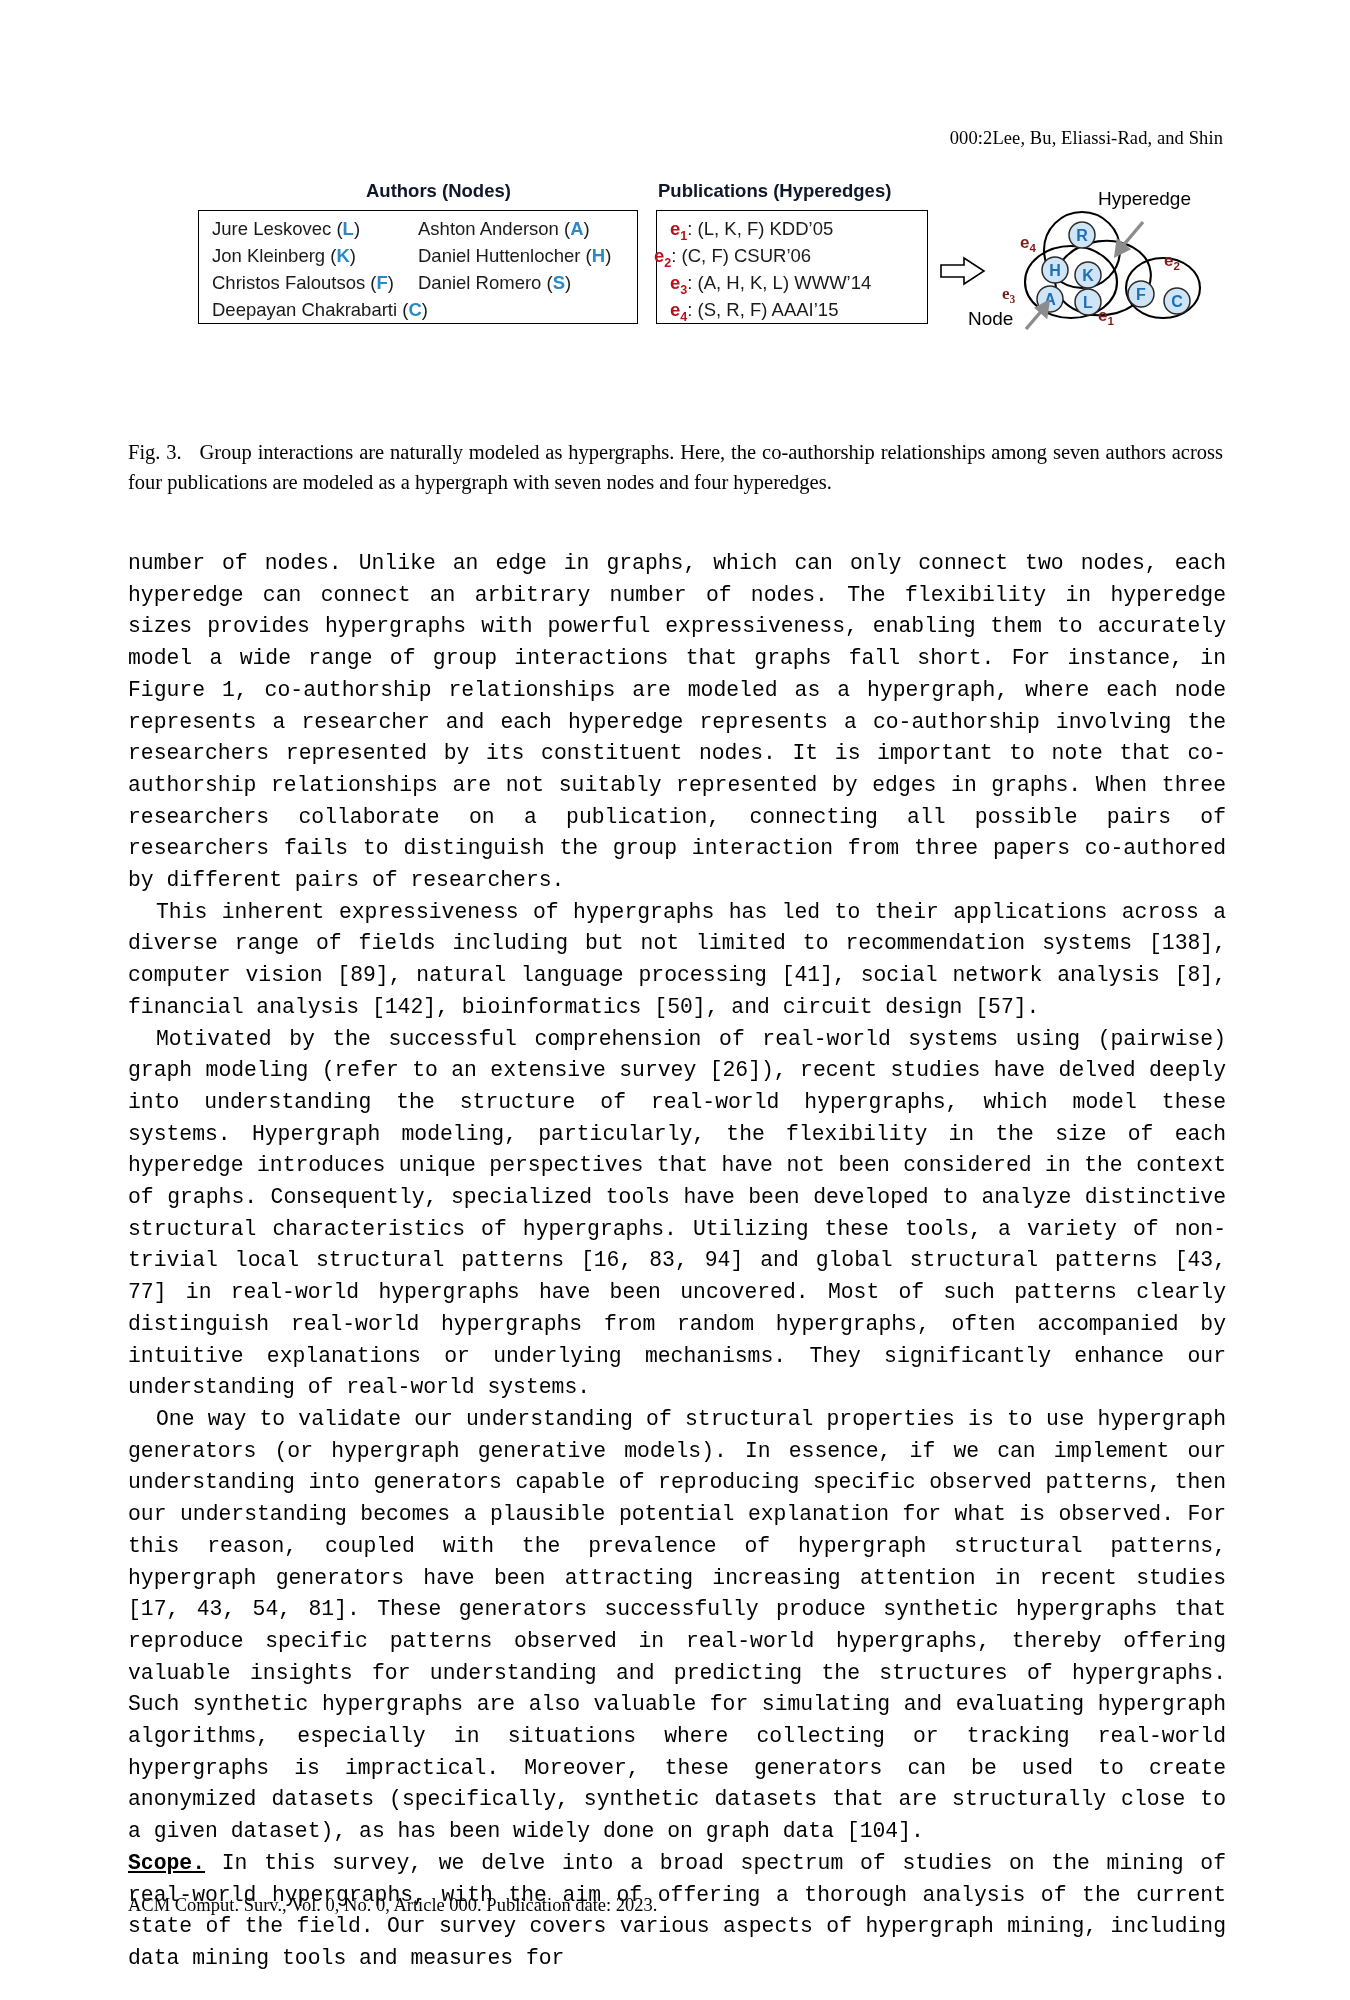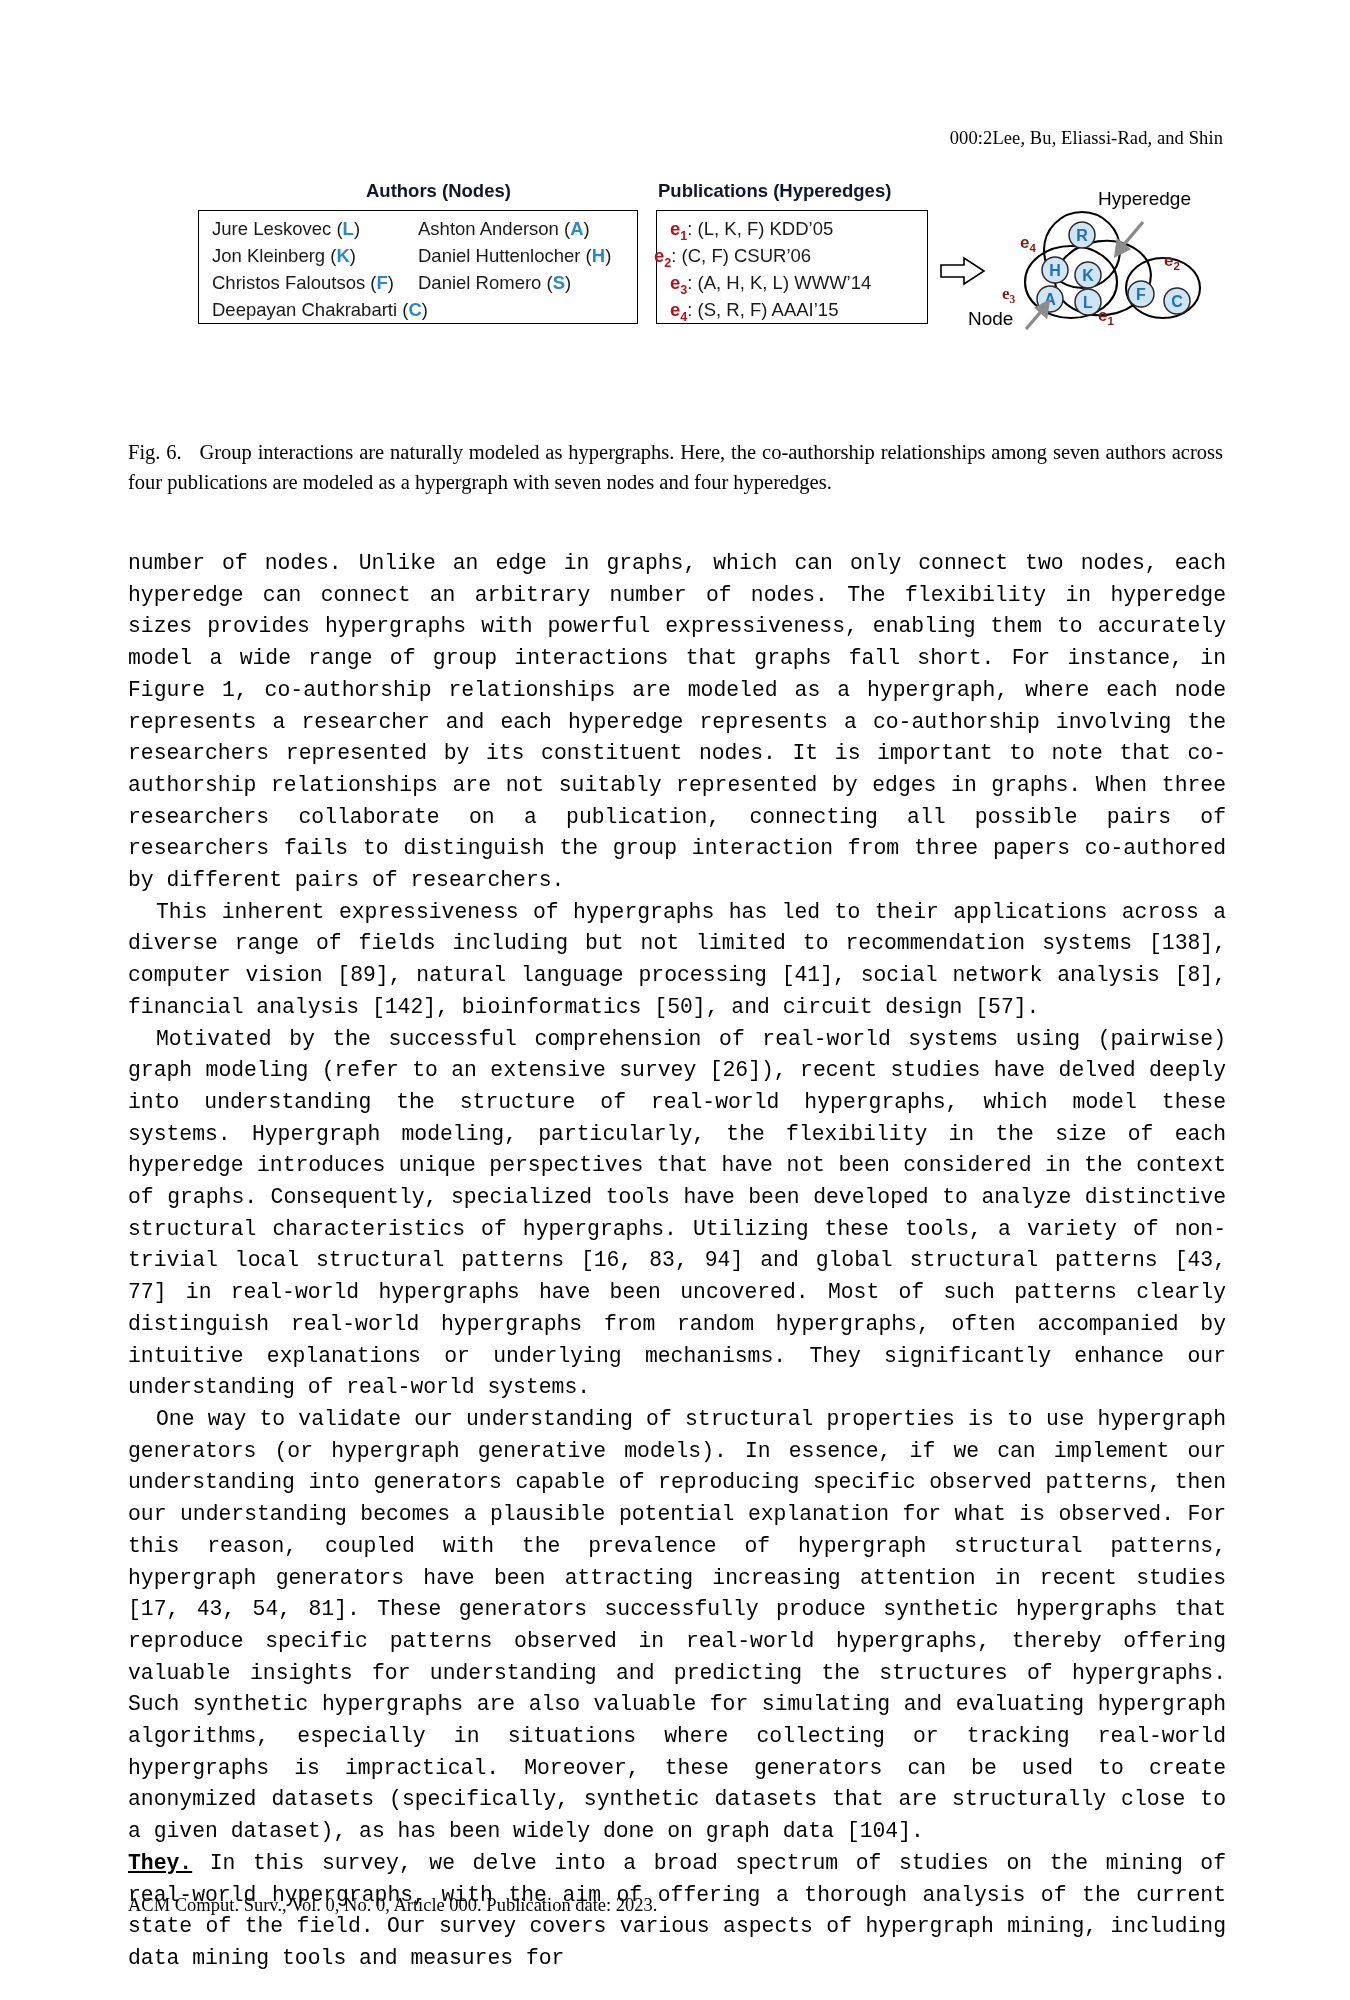--- a/index.html
+++ b/index.html
@@ -269,28 +269,28 @@
         <div class="elab" style="left:42px; top:55px;"><span>e</span><sub>4</sub></div>
         <div class="elab" style="left:186px; top:73px;"><span>e</span><sub>2</sub></div>
         <div class="elab" style="left:24px; top:106px;font-family:Liberation Serif, serif;"><span>e</span><sub>3</sub></div>
         <div class="elab" style="left:120px; top:128px;"><span>e</span><sub>1</sub></div>
       </div>
 
     </div>
   </div>
 
   <div class="caption">
-    <span class="figlabel">Fig. 6.</span>&nbsp;&nbsp;&nbsp;<span>Group interactions are naturally modeled as hypergraphs. Here, the co-authorship relationships among seven authors across four publications are modeled as a hypergraph with seven nodes and four hyperedges.</span>
+    <span class="figlabel">Fig. 3.</span>&nbsp;&nbsp;&nbsp;<span>Group interactions are naturally modeled as hypergraphs. Here, the co-authorship relationships among seven authors across four publications are modeled as a hypergraph with seven nodes and four hyperedges.</span>
   </div>
 
   <div class="body">
     <p>number of nodes. Unlike an edge in graphs, which can only connect two nodes, each hyperedge can connect an arbitrary number of nodes. The flexibility in hyperedge sizes provides hypergraphs with powerful expressiveness, enabling them to accurately model a wide range of group interactions that graphs fall short. For instance, in Figure 1, co-authorship relationships are modeled as a hypergraph, where each node represents a researcher and each hyperedge represents a co-authorship involving the researchers represented by its constituent nodes. It is important to note that co-authorship relationships are not suitably represented by edges in graphs. When three researchers collaborate on a publication, connecting all possible pairs of researchers fails to distinguish the group interaction from three papers co-authored by different pairs of researchers.</p>
     <p class="indent">This inherent expressiveness of hypergraphs has led to their applications across a diverse range of fields including but not limited to recommendation systems [138], computer vision [89], natural language processing [41], social network analysis [8], financial analysis [142], bioinformatics [50], and circuit design [57].</p>
     <p class="indent">Motivated by the successful comprehension of real-world systems using (pairwise) graph modeling (refer to an extensive survey [26]), recent studies have delved deeply into understanding the structure of real-world hypergraphs, which model these systems. Hypergraph modeling, particularly, the flexibility in the size of each hyperedge introduces unique perspectives that have not been considered in the context of graphs. Consequently, specialized tools have been developed to analyze distinctive structural characteristics of hypergraphs. Utilizing these tools, a variety of non-trivial local structural patterns [16, 83, 94] and global structural patterns [43, 77] in real-world hypergraphs have been uncovered. Most of such patterns clearly distinguish real-world hypergraphs from random hypergraphs, often accompanied by intuitive explanations or underlying mechanisms. They significantly enhance our understanding of real-world systems.</p>
     <p class="indent">One way to validate our understanding of structural properties is to use hypergraph generators (or hypergraph generative models). In essence, if we can implement our understanding into generators capable of reproducing specific observed patterns, then our understanding becomes a plausible potential explanation for what is observed. For this reason, coupled with the prevalence of hypergraph structural patterns, hypergraph generators have been attracting increasing attention in recent studies [17, 43, 54, 81]. These generators successfully produce synthetic hypergraphs that reproduce specific patterns observed in real-world hypergraphs, thereby offering valuable insights for understanding and predicting the structures of hypergraphs. Such synthetic hypergraphs are also valuable for simulating and evaluating hypergraph algorithms, especially in situations where collecting or tracking real-world hypergraphs is impractical. Moreover, these generators can be used to create anonymized datasets (specifically, synthetic datasets that are structurally close to a given dataset), as has been widely done on graph data [104].</p>
-    <p><span class="scope">They.</span> <span>In this survey, we delve into a broad spectrum of studies on the mining of real-world hypergraphs, with the aim of offering a thorough analysis of the current state of the field. Our survey covers various aspects of hypergraph mining, including data mining tools and measures for</span></p>
+    <p><span class="scope">Scope.</span> <span>In this survey, we delve into a broad spectrum of studies on the mining of real-world hypergraphs, with the aim of offering a thorough analysis of the current state of the field. Our survey covers various aspects of hypergraph mining, including data mining tools and measures for</span></p>
   </div>
 
   <div class="footer">
     <span>ACM Comput. Surv., Vol. 0, No. 0, Article 000. Publication date: 2023.</span>
   </div>
 
 </div>
 
 </body></html>

